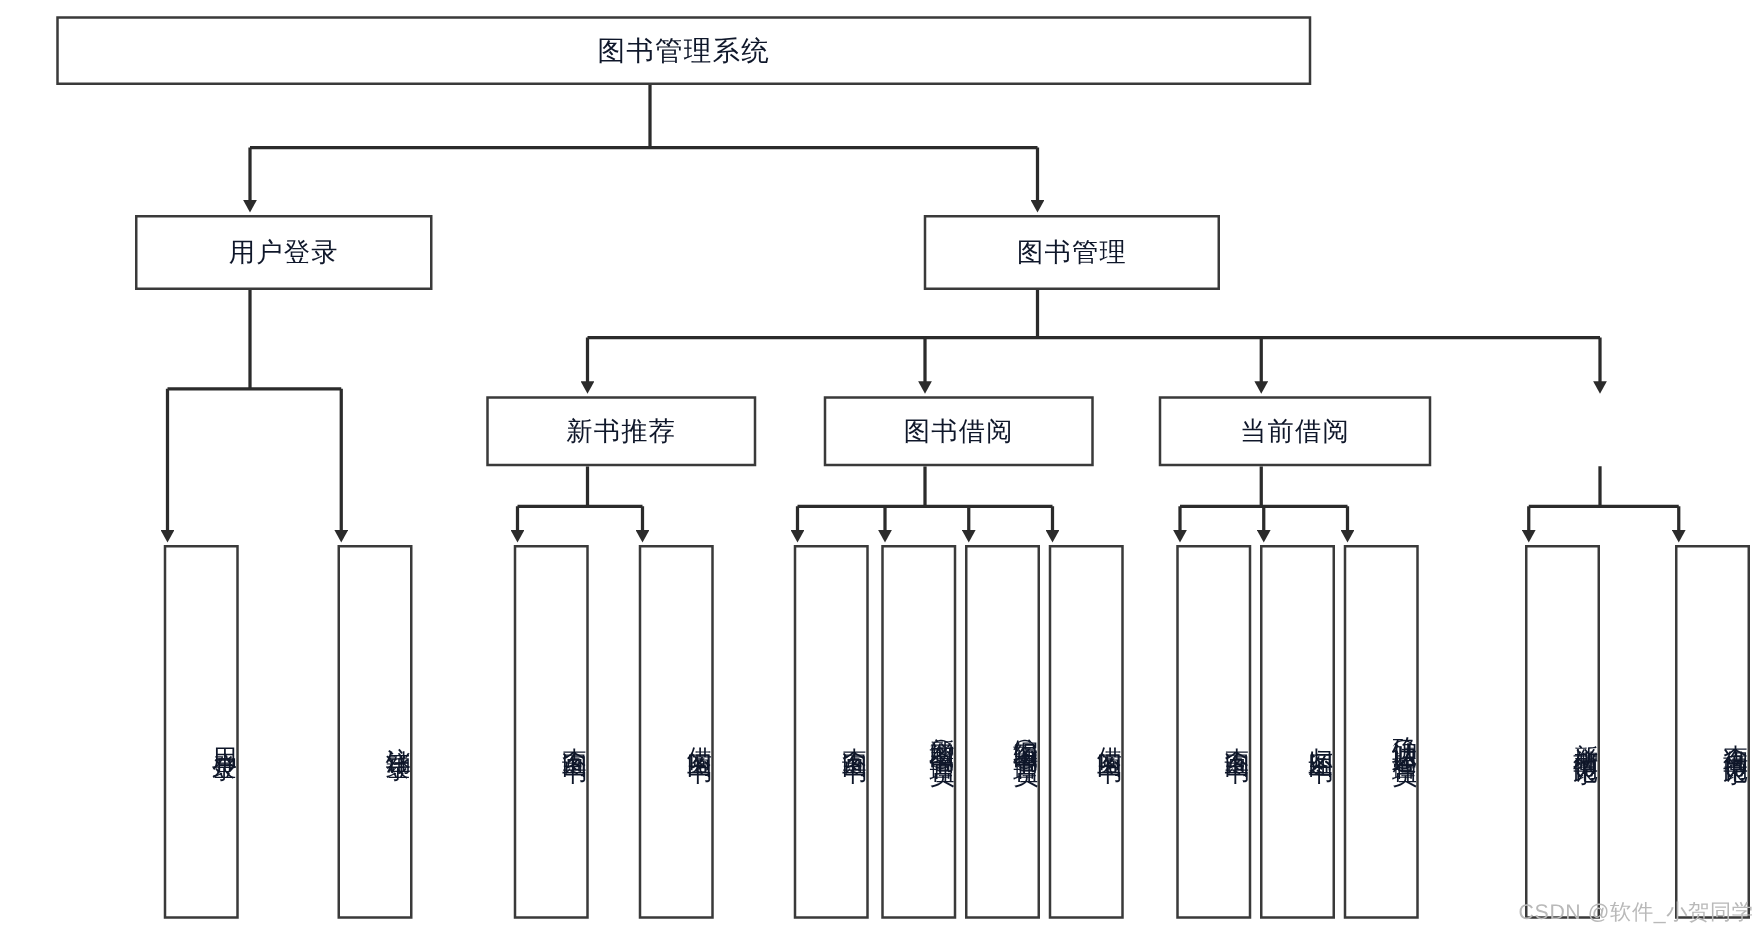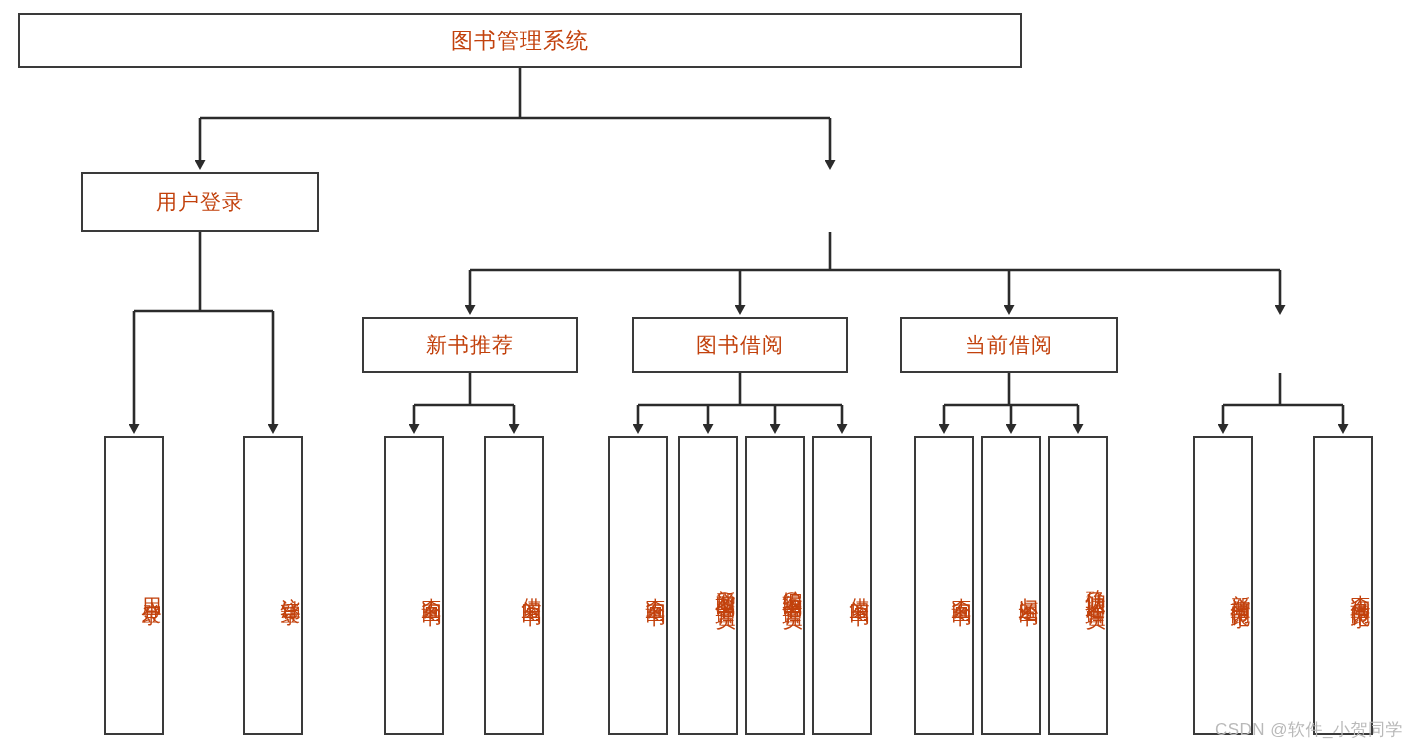--- a/index.html
+++ b/index.html
@@ -24,21 +24,22 @@
     pointer-events: none;
   }
   .node {
     position: absolute;
     box-sizing: border-box;
     background: #ffffff;
     border: 2.5px solid #3a3a3a;
     display: flex;
     align-items: center;
     justify-content: center;
-    color: #c2410c;
+    color: #0f172a;
+    margin-left: 27px;
   }
   .node.horiz {
     font-size: 21px;
     letter-spacing: 1px;
   }
   .node.vert {
     writing-mode: vertical-rl;
     text-orientation: upright;
     font-size: 20px;
     letter-spacing: 3px;
@@ -121,20 +122,23 @@
     </g>
   </svg>
 
   <div class="node horiz root" style="left:18px; top:13px; width:1004px; height:55px;">
     <span>图书管理系统</span>
   </div>
 
   <div class="node horiz" style="left:81px; top:172px; width:238px; height:60px;">
     <span>用户登录</span>
   </div>
+  <div class="node horiz" style="left:712px; top:172px; width:237px; height:60px;">
+    <span>图书管理</span>
+  </div>
 
   <div class="node horiz" style="left:362px; top:317px; width:216px; height:56px;">
     <span>新书推荐</span>
   </div>
   <div class="node horiz" style="left:632px; top:317px; width:216px; height:56px;">
     <span>图书借阅</span>
   </div>
   <div class="node horiz" style="left:900px; top:317px; width:218px; height:56px;">
     <span>当前借阅</span>
   </div>

